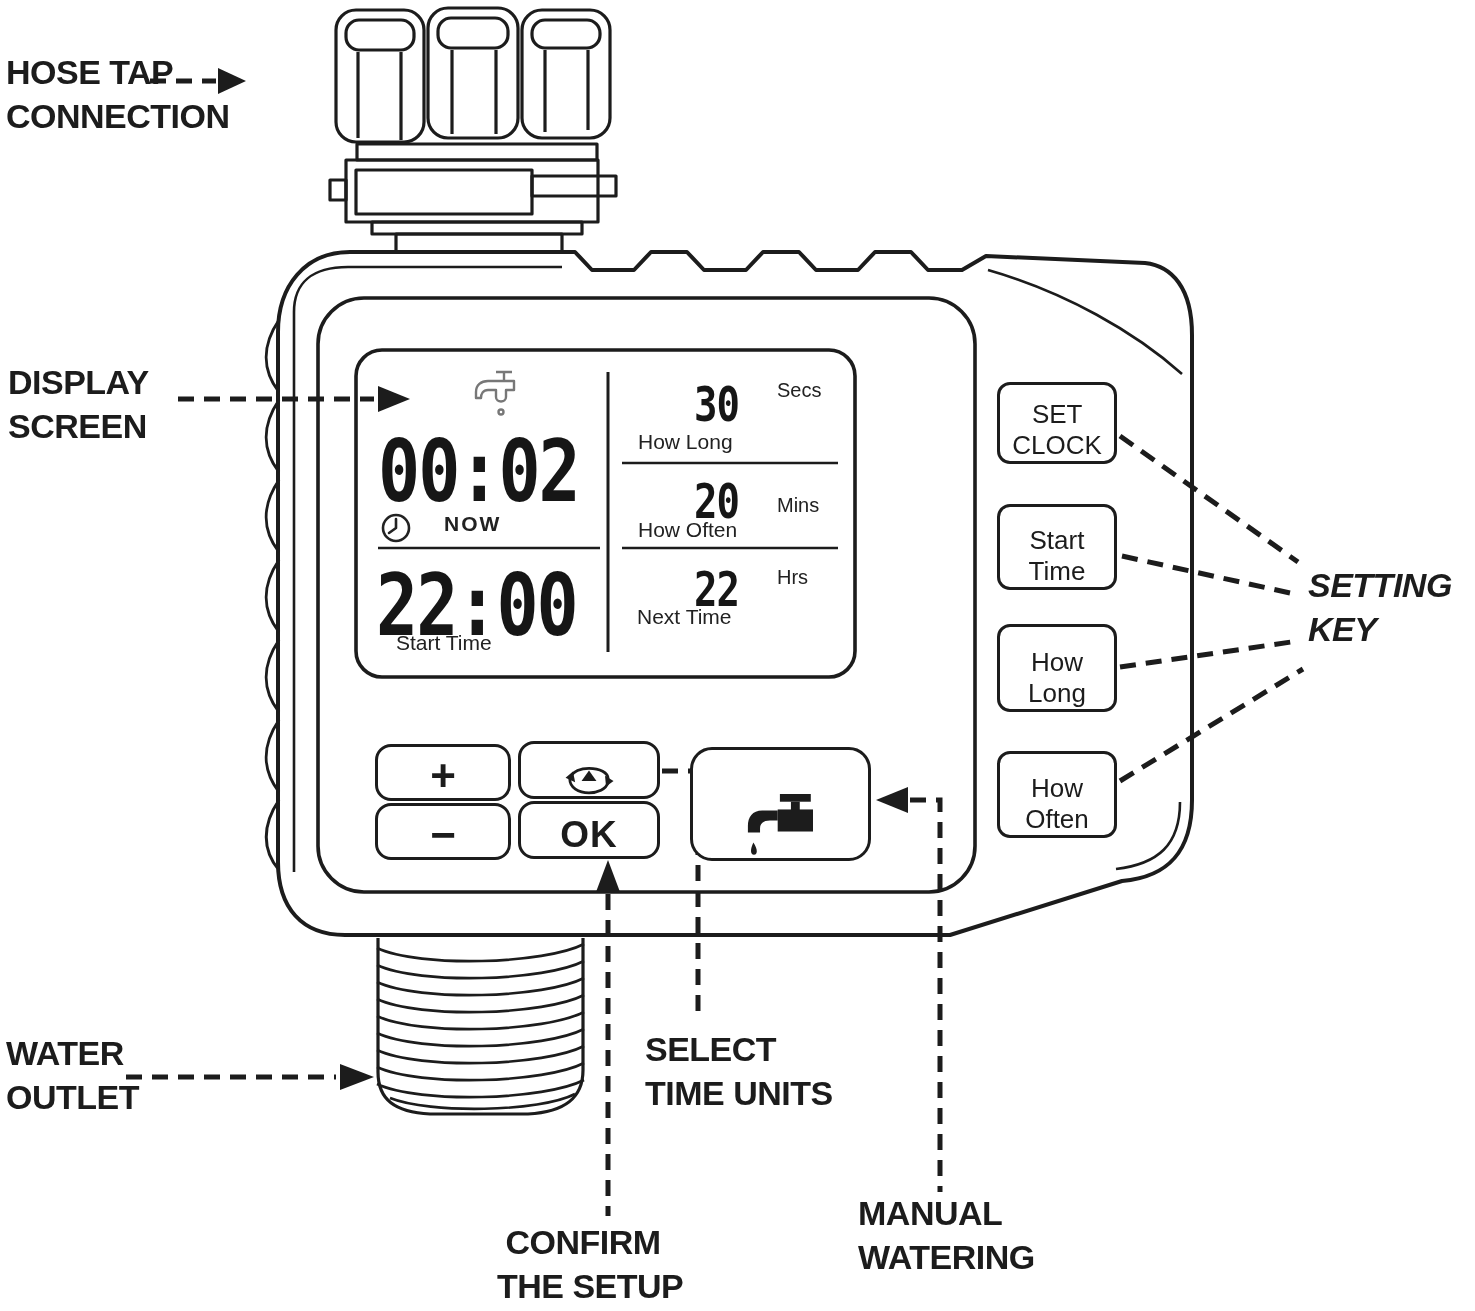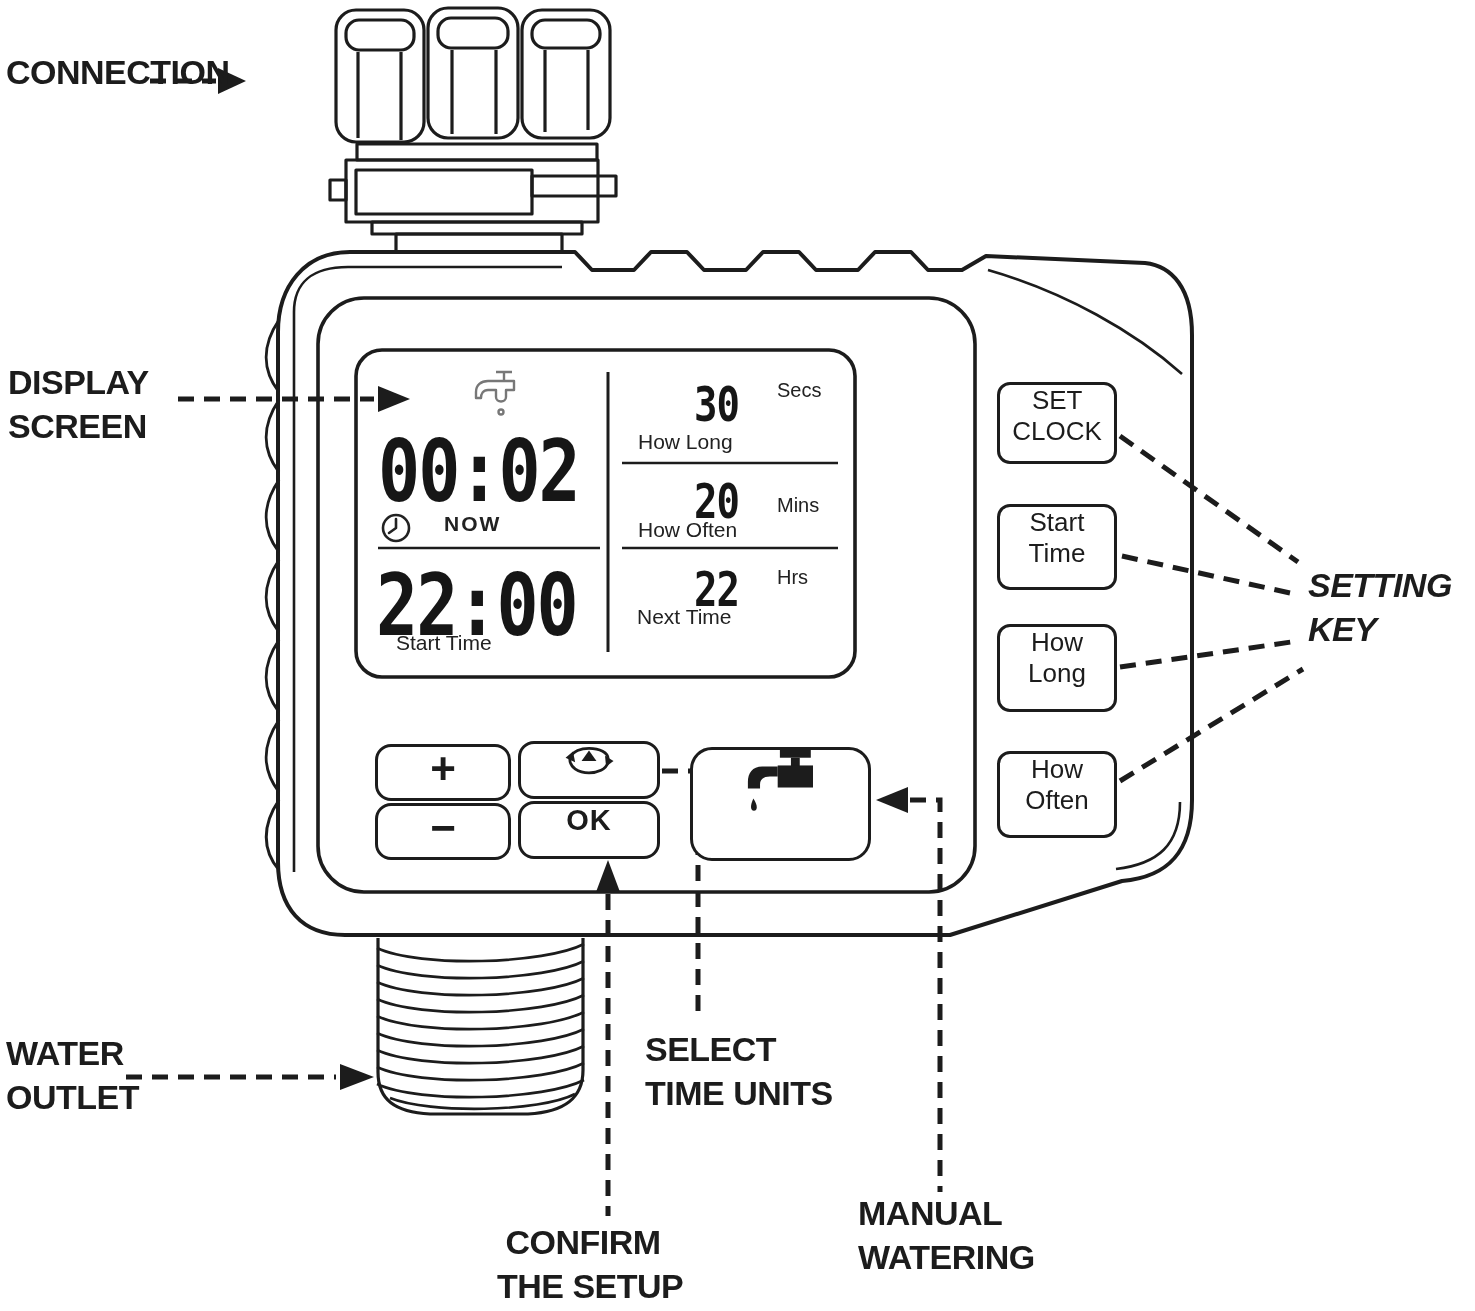--- a/index.html
+++ b/index.html
@@ -12,24 +12,24 @@
   .stage{position:relative;width:1475px;height:1311px;background:var(--background);}
   .stage > svg.art{position:absolute;left:0;top:0;z-index:0;}
   .abs{position:absolute;box-sizing:border-box;}
   
   .ann{position:absolute;z-index:2;font-weight:bold;font-size:34px;line-height:44px;
        letter-spacing:-0.5px;color:var(--ink);white-space:nowrap;}
   .ann.center{text-align:center;}
   .ann span{display:block;}
   
   .btn{position:absolute;z-index:2;border:3px solid var(--ink);background:#fff;
-       display:flex;align-items:center;justify-content:flex-start;box-sizing:border-box;
+       display:flex;align-items:center;justify-content:flex-end;box-sizing:border-box;
        flex-direction:column;cursor:pointer;}
   .glyph{font-size:44px;font-weight:bold;line-height:1;color:var(--ink);}
-  .ok-label{font-size:29px;font-weight:bold;letter-spacing:1px;color:var(--ink);}
+  .ok-label{font-size:37px;font-weight:bold;letter-spacing:1px;color:var(--ink);}
   .skey-label{font-size:26px;line-height:31px;text-align:center;color:var(--ink);}
   
   .seg{position:absolute;z-index:2;font-family:"DejaVu Sans Mono",monospace;font-weight:bold;
        line-height:1;transform:scaleY(1.22);transform-origin:0 0;color:#161616;white-space:nowrap;}
   .seg-lg{font-size:70px;letter-spacing:-2px;}
   .seg-sm{font-size:39px;letter-spacing:-1px;}
   .dcap{position:absolute;z-index:2;font-size:21px;line-height:24px;color:#222;white-space:nowrap;}
   .dunit{position:absolute;z-index:2;font-size:20px;line-height:24px;color:#222;white-space:nowrap;}
   .dnow{position:absolute;z-index:2;font-size:21px;line-height:24px;font-weight:bold;
         letter-spacing:2px;color:#222;white-space:nowrap;}
@@ -219,20 +219,21 @@
     </span>
   </div>
   <div class="btn" style="left:997px;top:751px;width:120px;height:87px;border-radius:13px;">
     <span class="skey-label">
       <span>How</span>
       <span>Often</span>
     </span>
   </div>
 
   <div class="ann" style="left:6px;top:50px;">
+    <span>HOSE TAP</span>
     <span>CONNECTION</span>
   </div>
 
   <div class="ann" style="left:8px;top:360px;">
     <span>DISPLAY</span>
     <span>SCREEN</span>
   </div>
 
   <div class="ann" style="left:6px;top:1031px;">
     <span>WATER</span>

